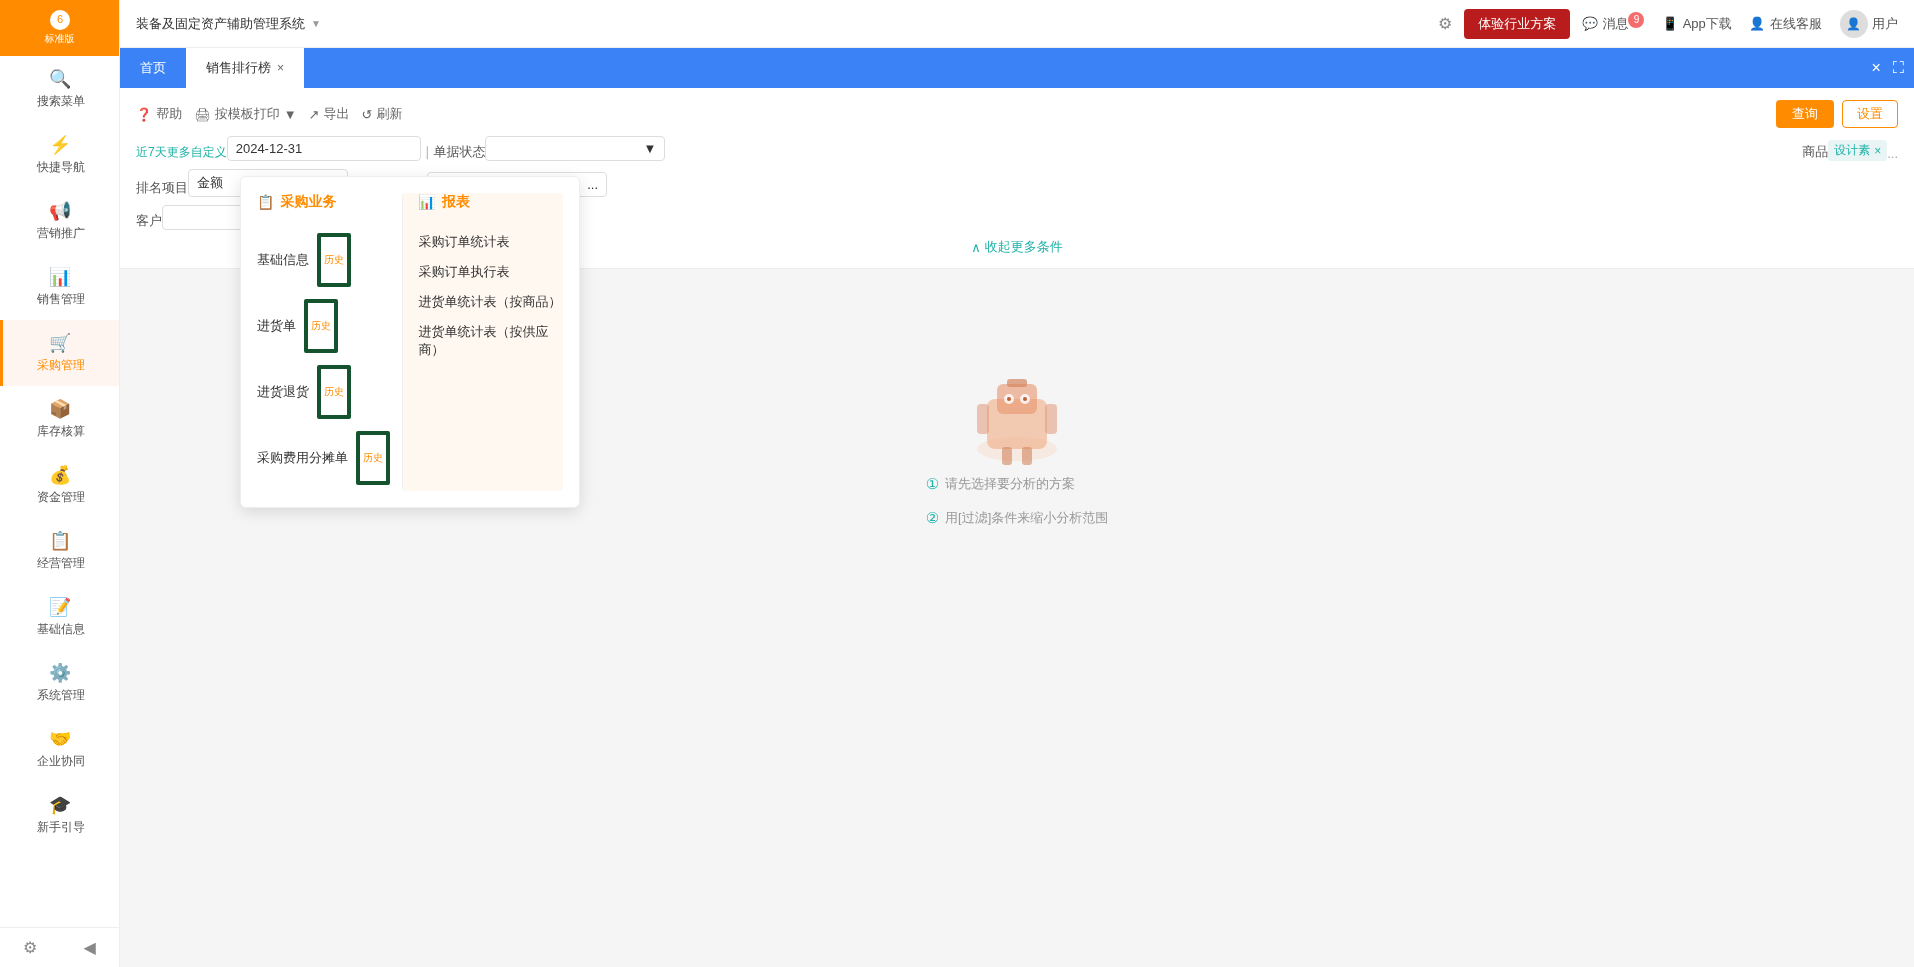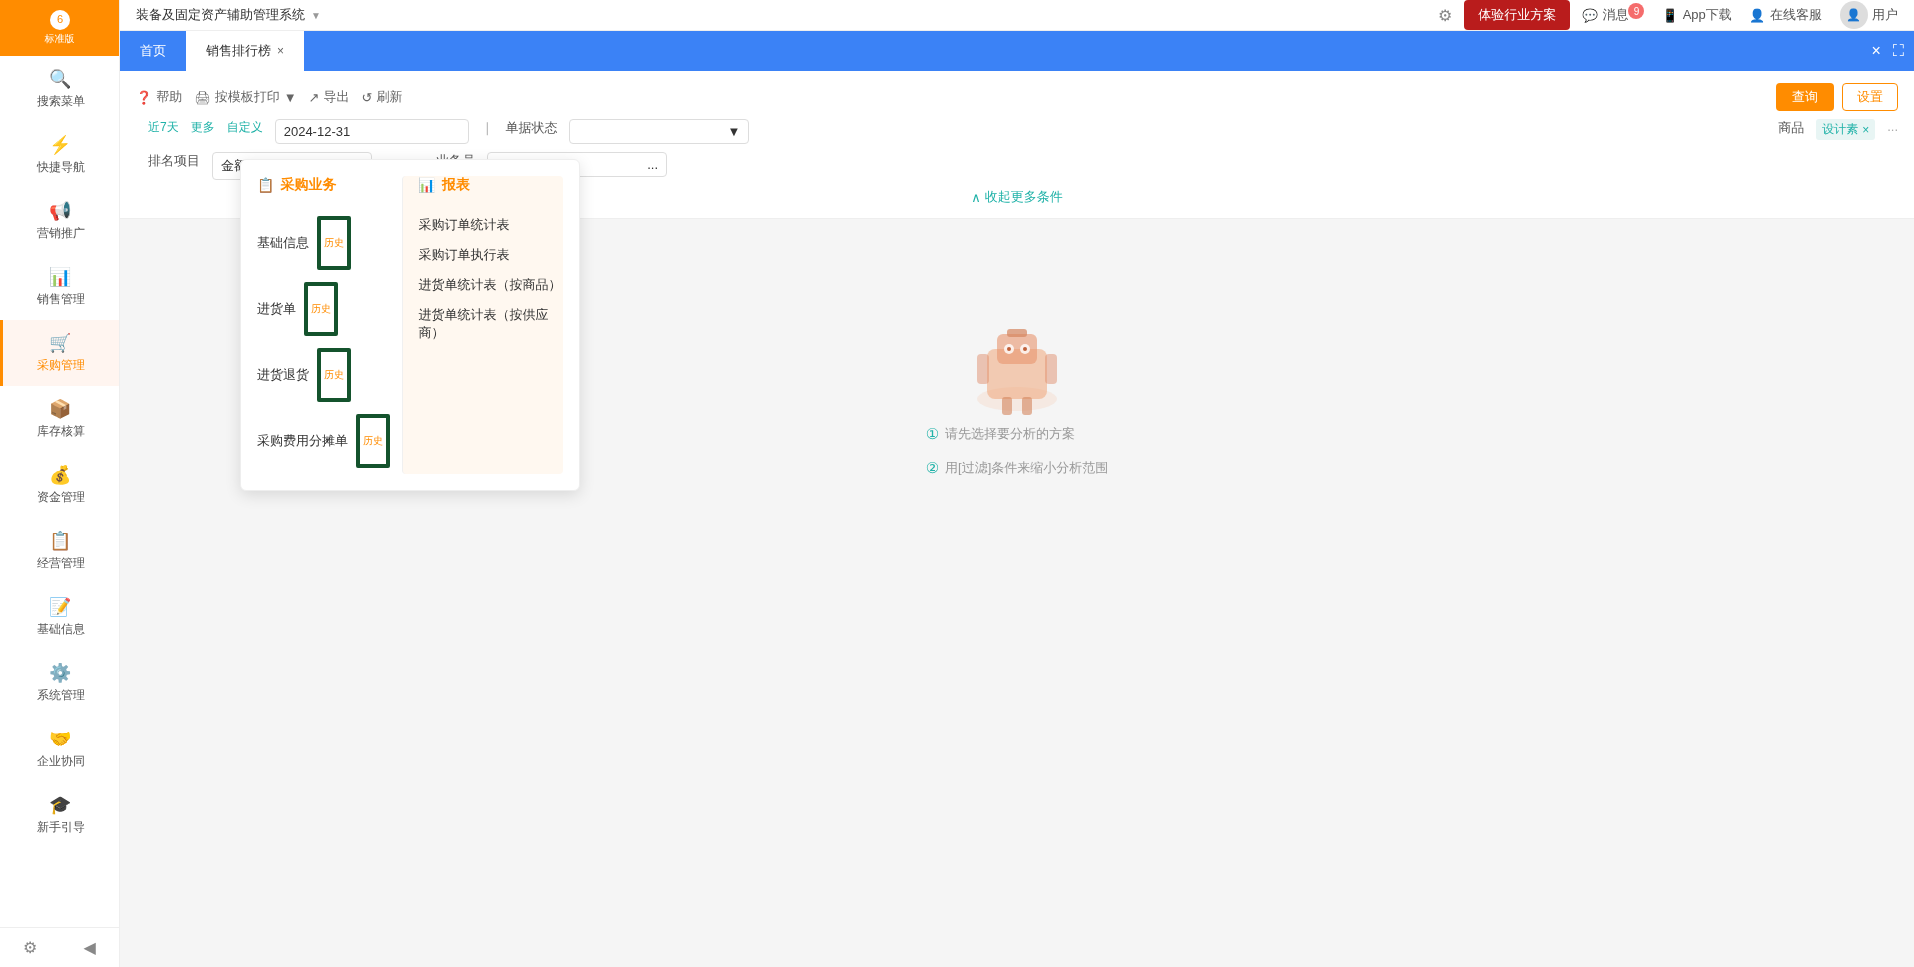--- a/index.html
+++ b/index.html
@@ -62,21 +62,21 @@
     .main {
       flex: 1;
       display: flex;
       flex-direction: column;
       overflow: hidden;
     }
 
     
     .topbar {
       background: #fff;
-      height: 31px;
+      height: 48px;
       display: flex;
       align-items: center;
       padding: 0 16px;
       border-bottom: 1px solid #eee;
       gap: 12px;
     }
     .topbar-title { font-size: 13px; color: #333; flex: 1; display: flex; align-items: center; gap: 6px; }
     .topbar-title .arrow-down { color: #999; font-size: 10px; cursor: pointer; }
     .topbar-gear { color: #888; font-size: 16px; cursor: pointer; }
     .topbar-industry-btn {
@@ -124,21 +124,21 @@
       background: #f5f5f5;
       position: relative;
     }
 
     
     .filter-area {
       background: #fff;
       padding: 12px 16px;
       border-bottom: 1px solid #eee;
     }
-    .filter-row { display: flex; align-items: flex-start; gap: 12px; margin-bottom: 8px; flex-wrap: wrap; margin-left: 12px; }
+    .filter-row { display: flex; align-items: flex-end; gap: 0; margin-bottom: 8px; flex-wrap: wrap; }
     .filter-row:last-child { margin-bottom: 0; }
     .filter-label { color: #555; font-size: 13px; white-space: nowrap; }
     .filter-input {
       border: 1px solid #ddd;
       border-radius: 4px;
       padding: 4px 8px;
       font-size: 13px;
       color: #333;
       background: #fff;
       min-width: 120px;
@@ -391,20 +391,27 @@
           <span>▼</span>
         </div>
         <span style="color:#999; margin-left:40px;"></span>
         <span class="filter-label">业务员</span>
         <div class="filter-input" style="min-width:180px; display:flex; align-items:center; justify-content:space-between;">
           <span></span>
           <span>...</span>
         </div>
       </div>
 
+      <div class="filter-row">
+        <span class="filter-label">客户</span>
+        <div class="filter-input" style="min-width:180px; display:flex; align-items:center; justify-content:space-between;">
+          <span></span>
+          <span>...</span>
+        </div>
+      </div>
 
       <div class="collapse-btn">
         <span>∧</span>
         <span>收起更多条件</span>
       </div>
     </div>
 
     <div class="empty-state">
       <div style="position:relative; width:120px; height:120px;">
         

